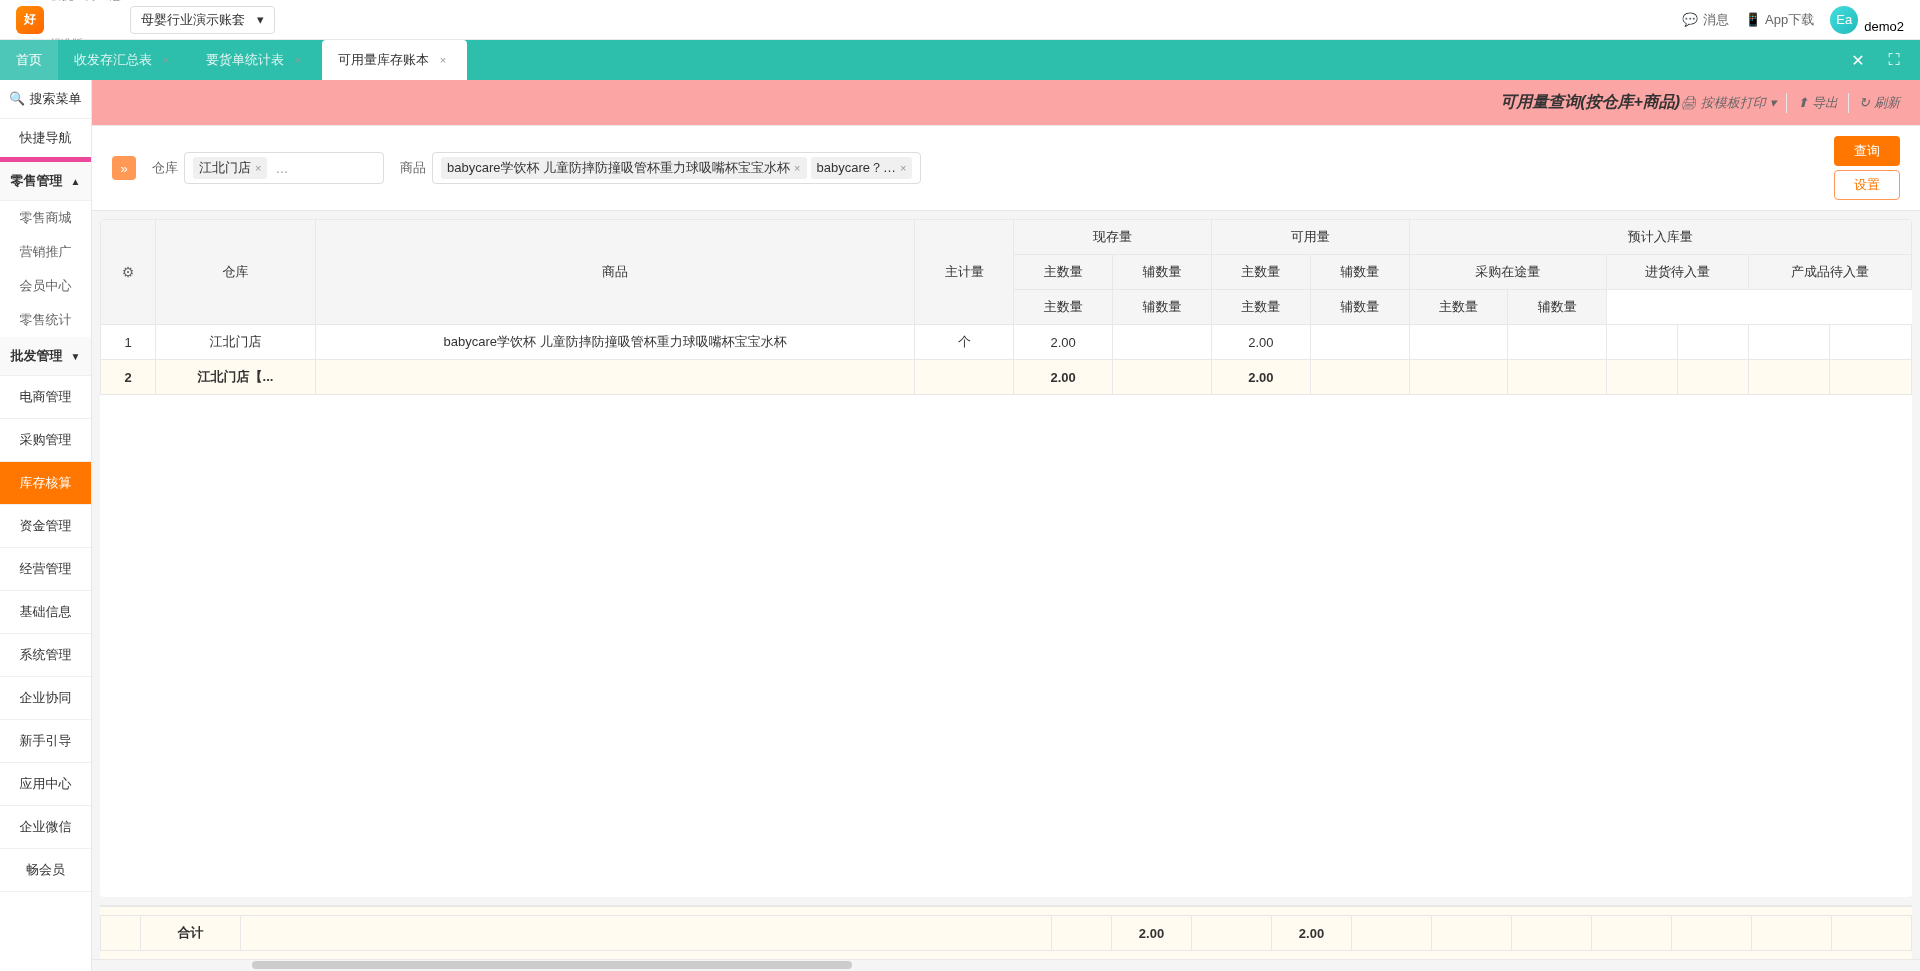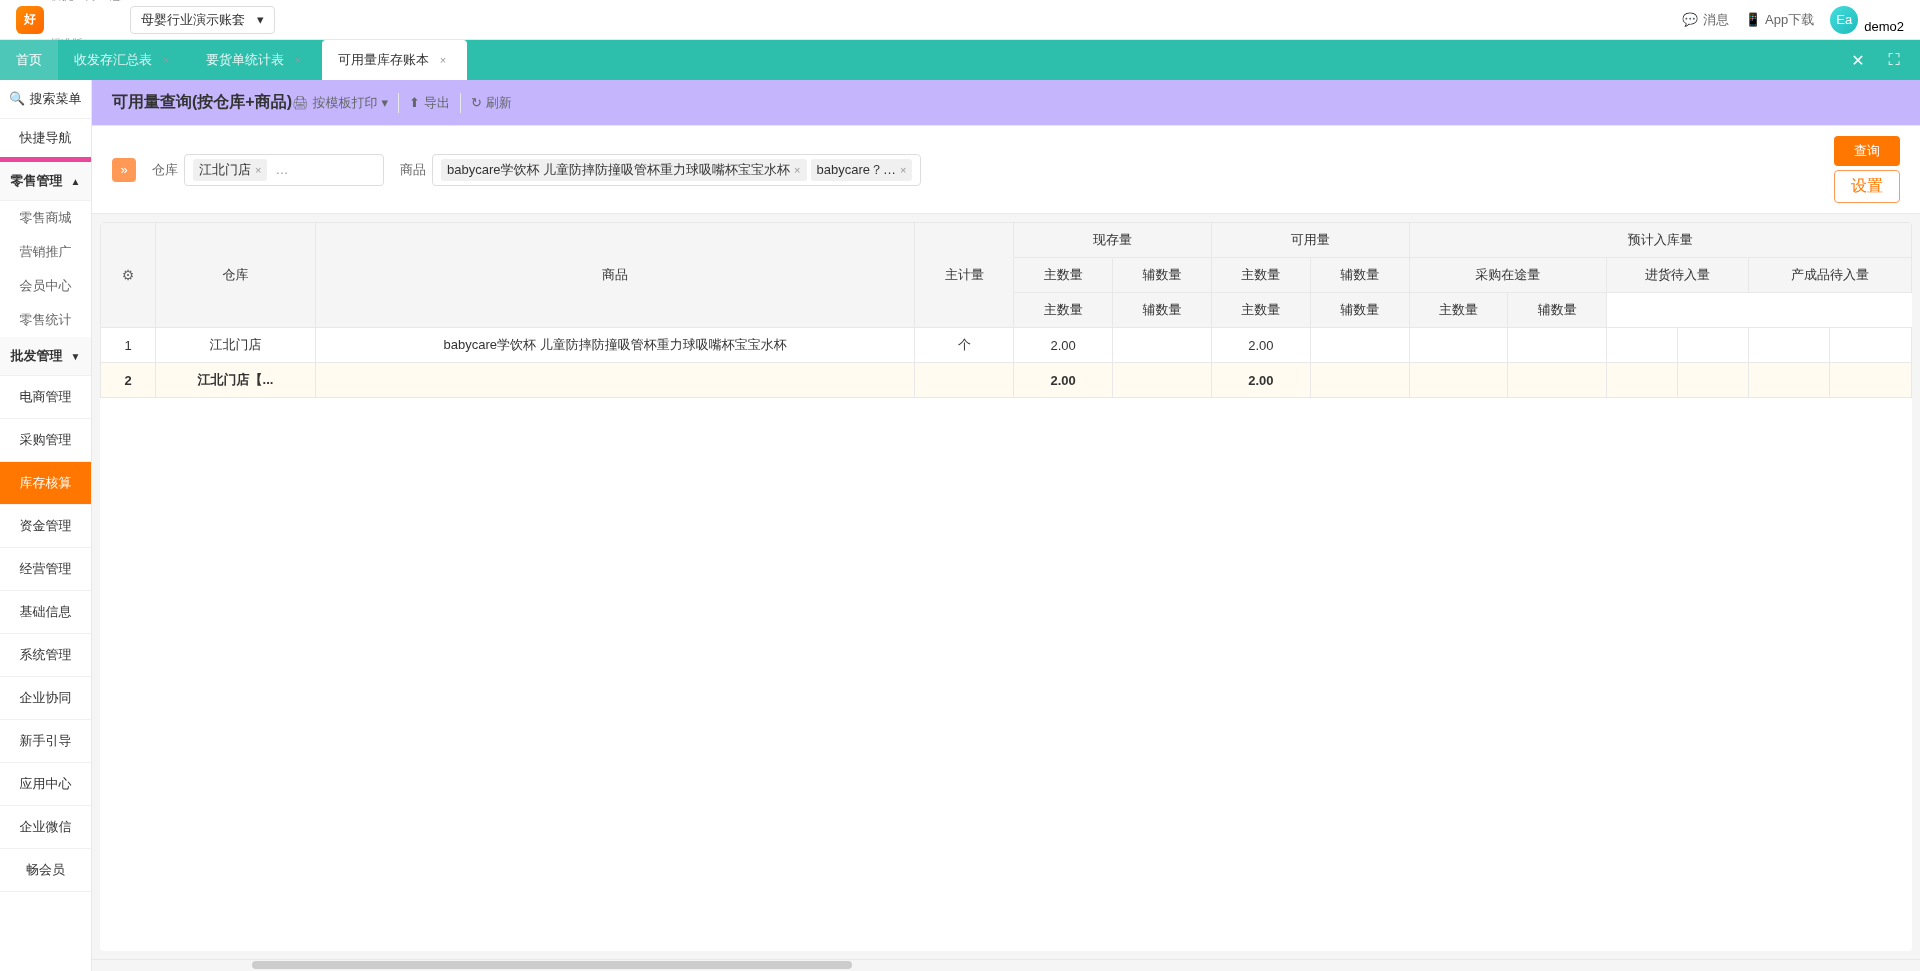--- a/index.html
+++ b/index.html
@@ -175,27 +175,28 @@
     .content-area {
       flex: 1;
       display: flex;
       flex-direction: column;
       overflow: hidden;
       background: #f5f5f5;
     }
 
     
     .page-header {
-      background: #c4b5fd;
+      background: #fca5a5;
       padding: 12px 20px;
       display: flex;
       align-items: center;
-      justify-content: flex-start;
+      justify-content: flex-end;
       border-bottom: 1px solid #e8e8e8;
       flex-shrink: 0;
+      font-style: italic;
     }
     .page-title {
       font-size: 16px;
       font-weight: bold;
       color: #333;
     }
     .page-actions {
       display: flex; align-items: center; gap: 10px;
     }
     .btn-template {
@@ -269,21 +270,21 @@
       cursor: pointer;
       font-size: 13px;
     }
     .btn-settings {
       background: #fff;
       color: #ff7700;
       border: 1px solid #ff9955;
       border-radius: 4px;
       padding: 5px 16px;
       cursor: pointer;
-      font-size: 16px;
+      font-size: 13px;
     }
     .filter-actions {
       display: flex; flex-direction: column; gap: 4px;
       margin-left: auto;
     }
 
     
     .table-container {
       flex: 1;
       overflow: auto;
@@ -592,19 +593,41 @@
               <td></td>
               <td></td>
               <td></td>
               <td></td>
               <td></td>
             </tr>
           </tbody>
       </table>
     </div>
 
+    <div style="background:#fffbf0;border-top:2px solid #e8e8e8;padding:8px 0;flex-shrink:0;display:flex;align-items:center;margin:0 8px 0 8px;">
+      <table style="width:100%;border-collapse:collapse;">
+        <tbody>
+          <tr>
+            <td style="width:40px;border:1px solid #e8e8e8;padding:8px;"></td>
+            <td style="width:100px;border:1px solid #e8e8e8;padding:8px;font-weight:bold;">合计</td>
+            <td style="min-width:300px;border:1px solid #e8e8e8;padding:8px;"></td>
+            <td style="width:60px;border:1px solid #e8e8e8;padding:8px;"></td>
+            <td style="width:80px;border:1px solid #e8e8e8;padding:8px;text-align:center;font-weight:bold;">2.00</td>
+            <td style="width:80px;border:1px solid #e8e8e8;padding:8px;"></td>
+            <td style="width:80px;border:1px solid #e8e8e8;padding:8px;text-align:center;font-weight:bold;">2.00</td>
+            <td style="width:80px;border:1px solid #e8e8e8;padding:8px;"></td>
+            <td style="width:80px;border:1px solid #e8e8e8;padding:8px;"></td>
+            <td style="width:80px;border:1px solid #e8e8e8;padding:8px;"></td>
+            <td style="width:80px;border:1px solid #e8e8e8;padding:8px;"></td>
+            <td style="width:80px;border:1px solid #e8e8e8;padding:8px;"></td>
+            <td style="width:80px;border:1px solid #e8e8e8;padding:8px;"></td>
+            <td style="width:80px;border:1px solid #e8e8e8;padding:8px;"></td>
+          </tr>
+        </tbody>
+      </table>
+    </div>
 
     <div class="bottom-scroll">
       <div class="bottom-scroll-inner"></div>
     </div>
 
   </div>
 </div>
 
 </body></html>

